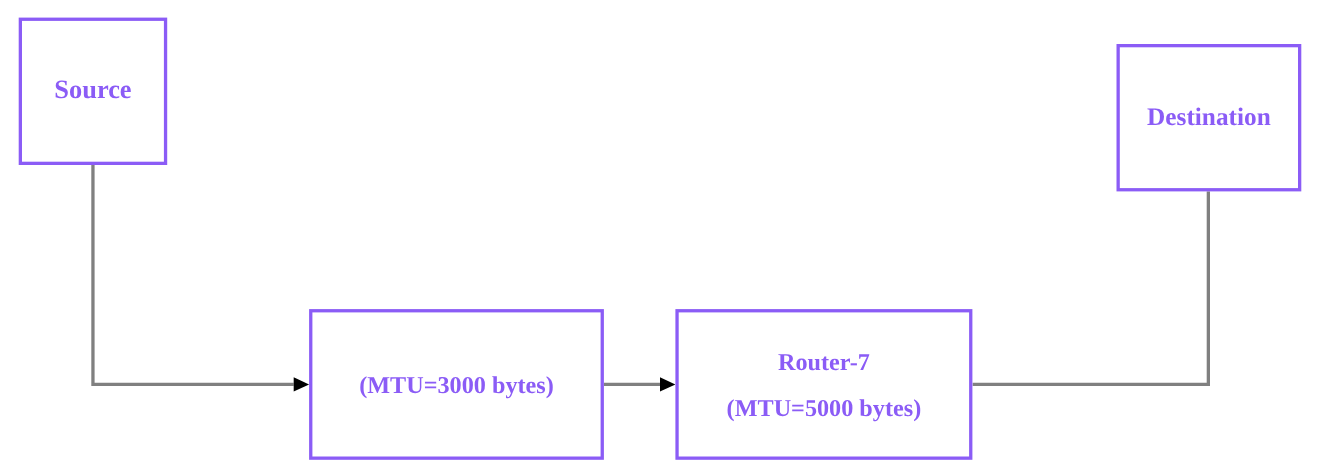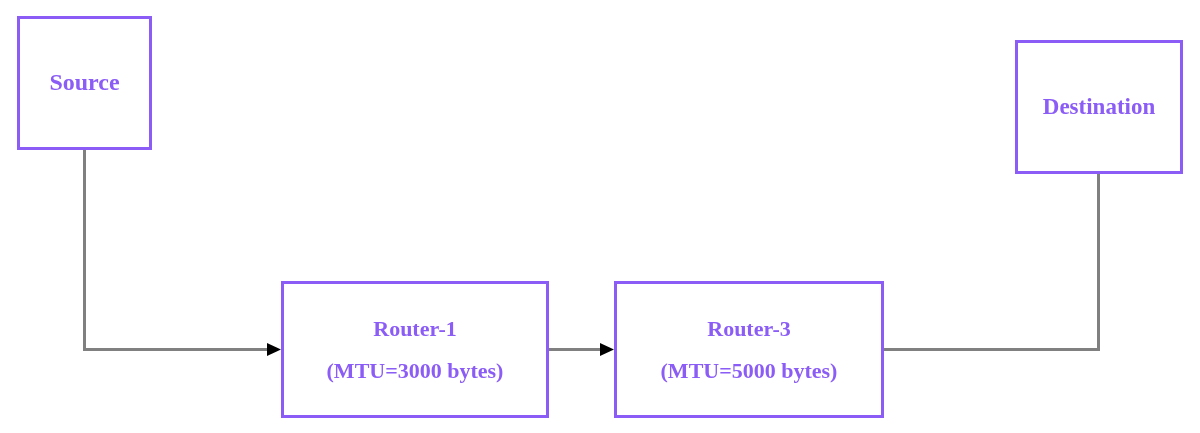--- a/index.html
+++ b/index.html
@@ -101,26 +101,25 @@
       <path class="edge-path" d="M 884 349.5 L 1098.5 349.5 L 1098.5 164"></path>
       <polygon class="arrow-head" points="1098.5,164 1092,164 1098.5,150 1105,164"></polygon>
     </g>
   </svg>
 
   <div class="node" id="node-source" style="left: 17px; top: 16px; width: 135px; height: 134px;">
     <span class="node-line title" style="margin-bottom: 0px;">Source</span>
   </div>
 
   <div class="node" id="node-router-1" style="left: 281px; top: 281px; width: 268px; height: 137px;">
-    <span class="node-line title">Router-1</span>
     <span class="node-line">(MTU=3000 bytes)</span>
   </div>
 
   <div class="node" id="node-router-2" style="left: 614px; top: 281px; width: 270px; height: 137px;">
-    <span class="node-line title">Router-3</span>
+    <span class="node-line title">Router-7</span>
     <span class="node-line">(MTU=5000 bytes)</span>
   </div>
 
   <div class="node" id="node-destination" style="left: 1015px; top: 16px; width: 168px; height: 134px;">
     <span class="node-line title" style="margin-bottom: 0px;">Destination</span>
   </div>
 
 </div>
 
 </body></html>

